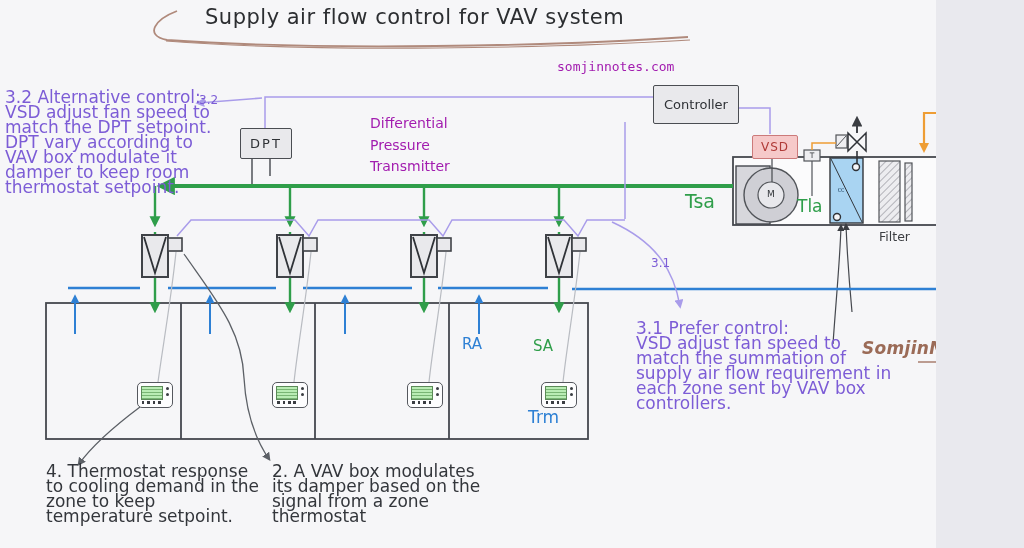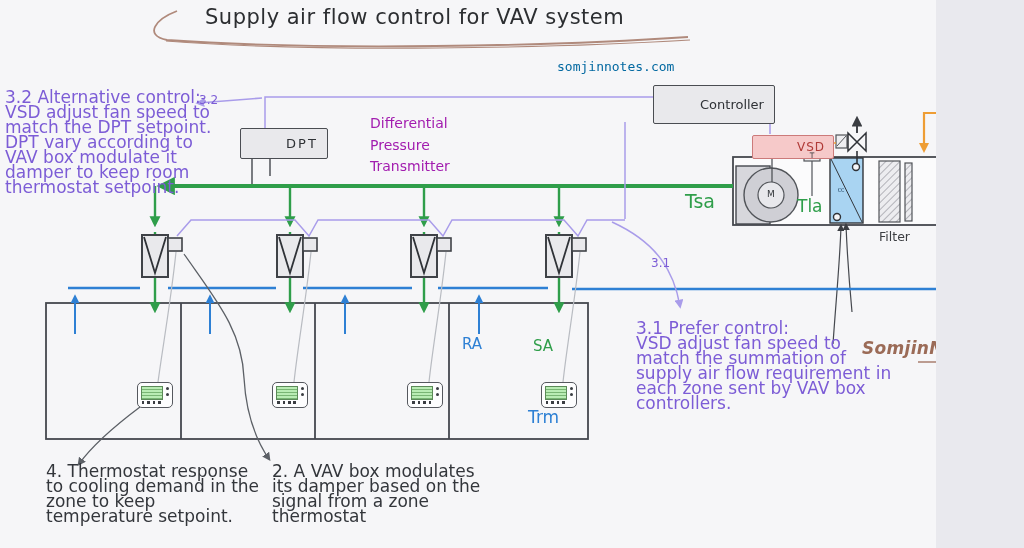--- a/index.html
+++ b/index.html
@@ -1,29 +1,29 @@
 <!DOCTYPE html>
 <html><head>
 <meta charset="utf-8">
 <style>
   html,body{margin:0;padding:0;background:#e9e9ee;}
   .canvas{position:relative;width:936px;height:548px;background:#f6f6f8;overflow:hidden;
           font-family:"DejaVu Sans",sans-serif;color:#33363b;}
   .canvas svg{position:absolute;left:0;top:0;z-index:1;}
   .txt{position:absolute;z-index:2;white-space:pre-line;}
   .title{font-size:21px;font-weight:500;letter-spacing:.5px;color:#2c2e31;}
-  .site{font-family:"DejaVu Sans Mono",monospace;font-size:13px;color:#0369a1;}
+  .site{font-family:"DejaVu Sans Mono",monospace;font-size:13px;color:#a21caf;}
   .purple{color:#7c5cd6;}
   .note{font-size:17px;line-height:15px;}
   .small-lbl{font-size:12px;}
   .glabel{color:#2f9e4a;font-weight:500;}
   .blabel{color:#2e80d4;font-weight:500;}
   .olabel{color:#6d28d9;font-weight:400;margin-top:30px;}
   .box{position:absolute;z-index:2;display:flex;align-items:center;justify-content:center;
-       background:#e9e9ec;border:1.6px solid #4a4d52;border-radius:2px;font-size:13px;color:#2f3236;padding-left:36px;}
+       background:#e9e9ec;border:1.6px solid #4a4d52;border-radius:2px;font-size:13px;color:#2f3236;}
   .vsd{background:#f6c9c9;border:1.4px solid #cc7a7a;color:#b03a37;font-size:12px;letter-spacing:1px;}
   .tiny{position:absolute;z-index:3;font-size:8px;color:#33363b;text-align:center;}
   .tstat{position:absolute;z-index:2;width:34px;height:24px;background:#fdfdfe;
          border:1.5px solid #55585e;border-radius:5px;}
   .tstat .screen{position:absolute;left:3px;top:3px;width:20px;height:12px;background:#b9ecb4;
          border:1px solid #5b8a58;background-image:repeating-linear-gradient(#b9ecb4 0 2px,#79b574 2px 3px);}
   .tstat .d1,.tstat .d2{position:absolute;right:3px;width:3px;height:3px;border-radius:50%;background:#3a3d42;}
   .tstat .d1{top:4px;} .tstat .d2{top:10px;}
   .tstat .row{position:absolute;left:4px;top:18px;width:20px;height:2.5px;
          background-image:repeating-linear-gradient(90deg,#3a3d42 0 2.5px,transparent 2.5px 5.5px);}

